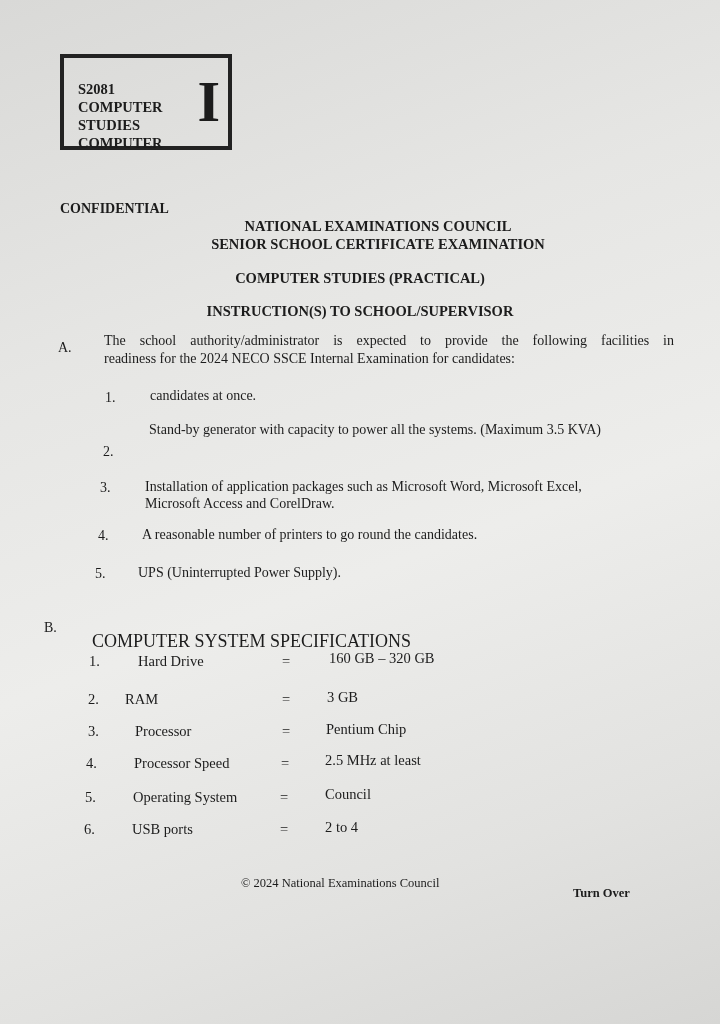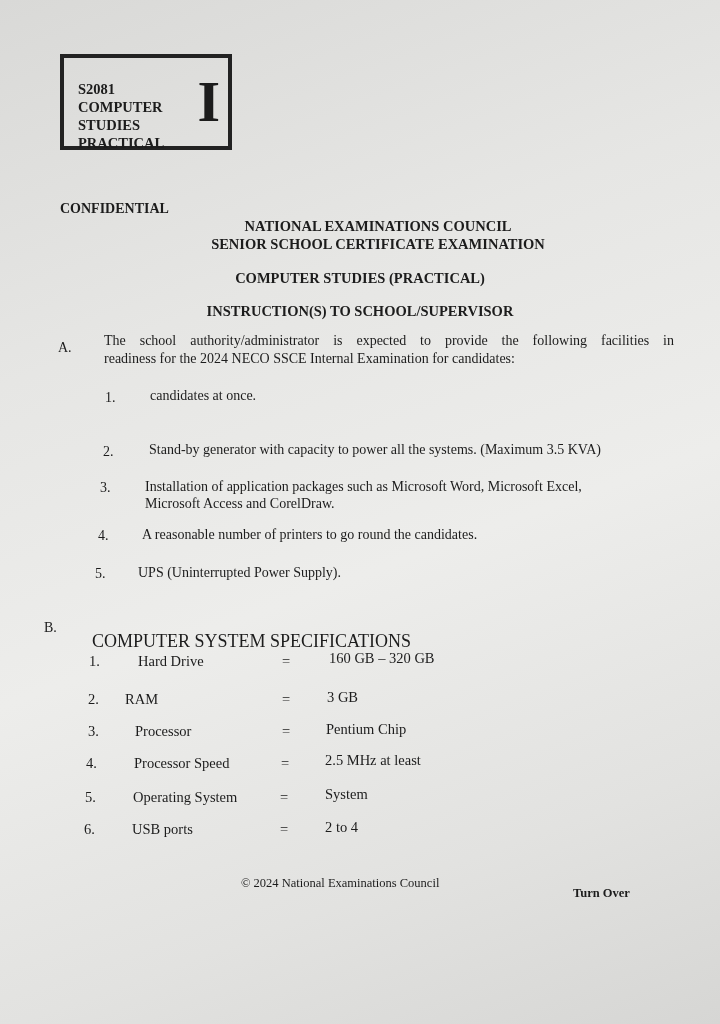--- a/index.html
+++ b/index.html
@@ -34,21 +34,21 @@
 </style>
 </head>
 <body>
 
 <div class="page">
 
   <div class="idbox">
     <div class="lines">
       <div>S2081</div>
       <div>COMPUTER STUDIES</div>
-      <div>PRACTICAL</div>
+      <div>COMPUTER</div>
     </div>
     <div class="roman">I</div>
   </div>
 
   <div class="confidential">CONFIDENTIAL</div>
 
   <div class="center h1">NATIONAL EXAMINATIONS COUNCIL</div>
   <div class="center h2">SENIOR SCHOOL CERTIFICATE EXAMINATION</div>
   <div class="center h3">COMPUTER STUDIES (PRACTICAL)</div>
   <div class="center h4">INSTRUCTION(S) TO SCHOOL/SUPERVISOR</div>
@@ -56,21 +56,21 @@
   <div class="sec-label" style="left:58px; top:340px;">A.</div>
   <div class="para" style="left:104px; top:332px; width:570px; text-align:justify; text-align-last:justify;">The school authority/administrator is expected to provide the following facilities in</div>
   <div class="para" style="left:104px; top:350px;">readiness for the 2024 NECO SSCE Internal Examination for candidates:</div>
 
   <div class="item-num" style="left:105px; top:390px;">1.</div>
   <div class="item-text" style="left:150px; top:387px;">
     <div>candidates at once.</div>
   </div>
 
   <div class="item-num" style="left:103px; top:444px;">2.</div>
-  <div class="item-text" style="left:149px; top:441px;">Stand-by generator with capacity to power all the systems. (Maximum 3.5 KVA)</div>
+  <div class="item-text" style="left:149px; top:421px;">Stand-by generator with capacity to power all the systems. (Maximum 3.5 KVA)</div>
 
   <div class="item-num" style="left:100px; top:480px;">3.</div>
   <div class="item-text" style="left:145px; top:478px;">
     <div>Installation of application packages such as Microsoft Word, Microsoft Excel,</div>
     <div>Microsoft Access and CorelDraw.</div>
   </div>
 
   <div class="item-num" style="left:98px; top:528px;">4.</div>
   <div class="item-text" style="left:142px; top:526px;">A reasonable number of printers to go round the candidates.</div>
 
@@ -101,21 +101,21 @@
   <div class="spec-row" style="left:0; top:755px;">
     <span style="left:86px;">4.</span>
     <span style="left:134px;">Processor Speed</span>
     <span style="left:281px;">=</span>
     <span style="left:325px; top:-3px;">2.5 MHz at least</span>
   </div>
   <div class="spec-row" style="left:0; top:789px;">
     <span style="left:85px;">5.</span>
     <span style="left:133px;">Operating System</span>
     <span style="left:280px;">=</span>
-    <span style="left:325px; top:-3px;">System</span>
+    <span style="left:325px; top:-3px;">Council</span>
   </div>
   <div class="spec-row" style="left:0; top:821px;">
     <span style="left:84px;">6.</span>
     <span style="left:132px;">USB ports</span>
     <span style="left:280px;">=</span>
     <span style="left:325px; top:-2px;">2 to 4</span>
   </div>
 
   <div class="footer" style="left:241px; top:876px;">© 2024 National Examinations Council</div>
   <div class="turn" style="left:573px; top:886px;">Turn Over</div>

